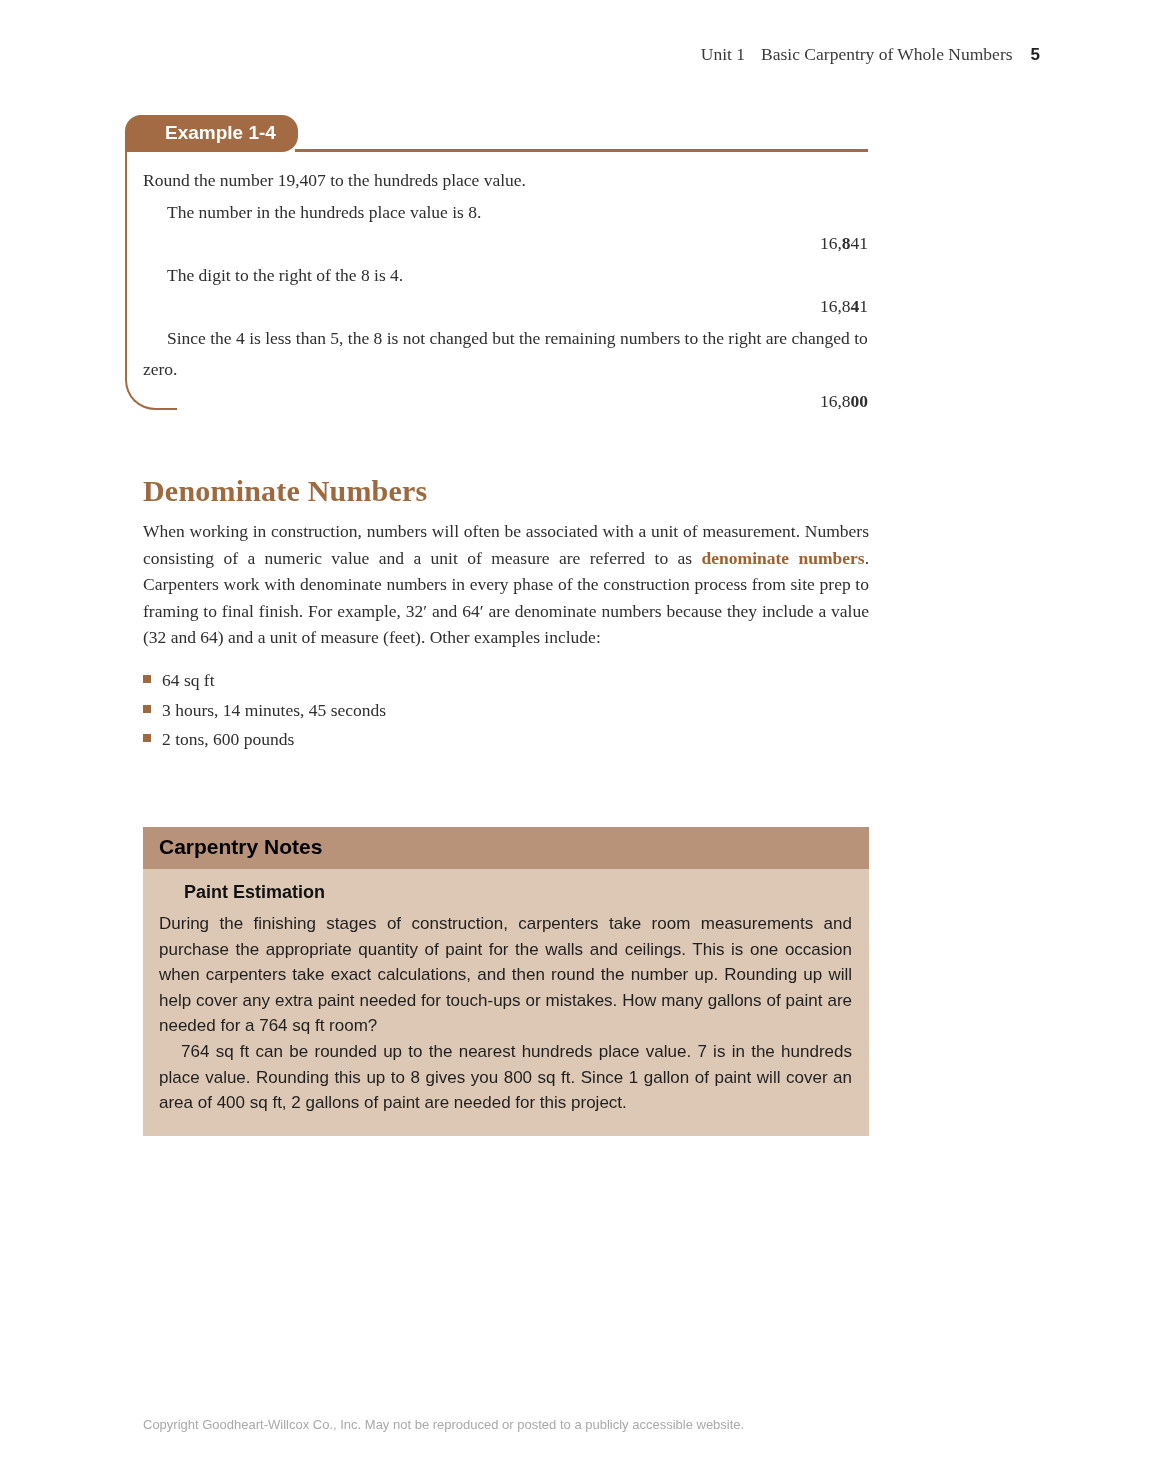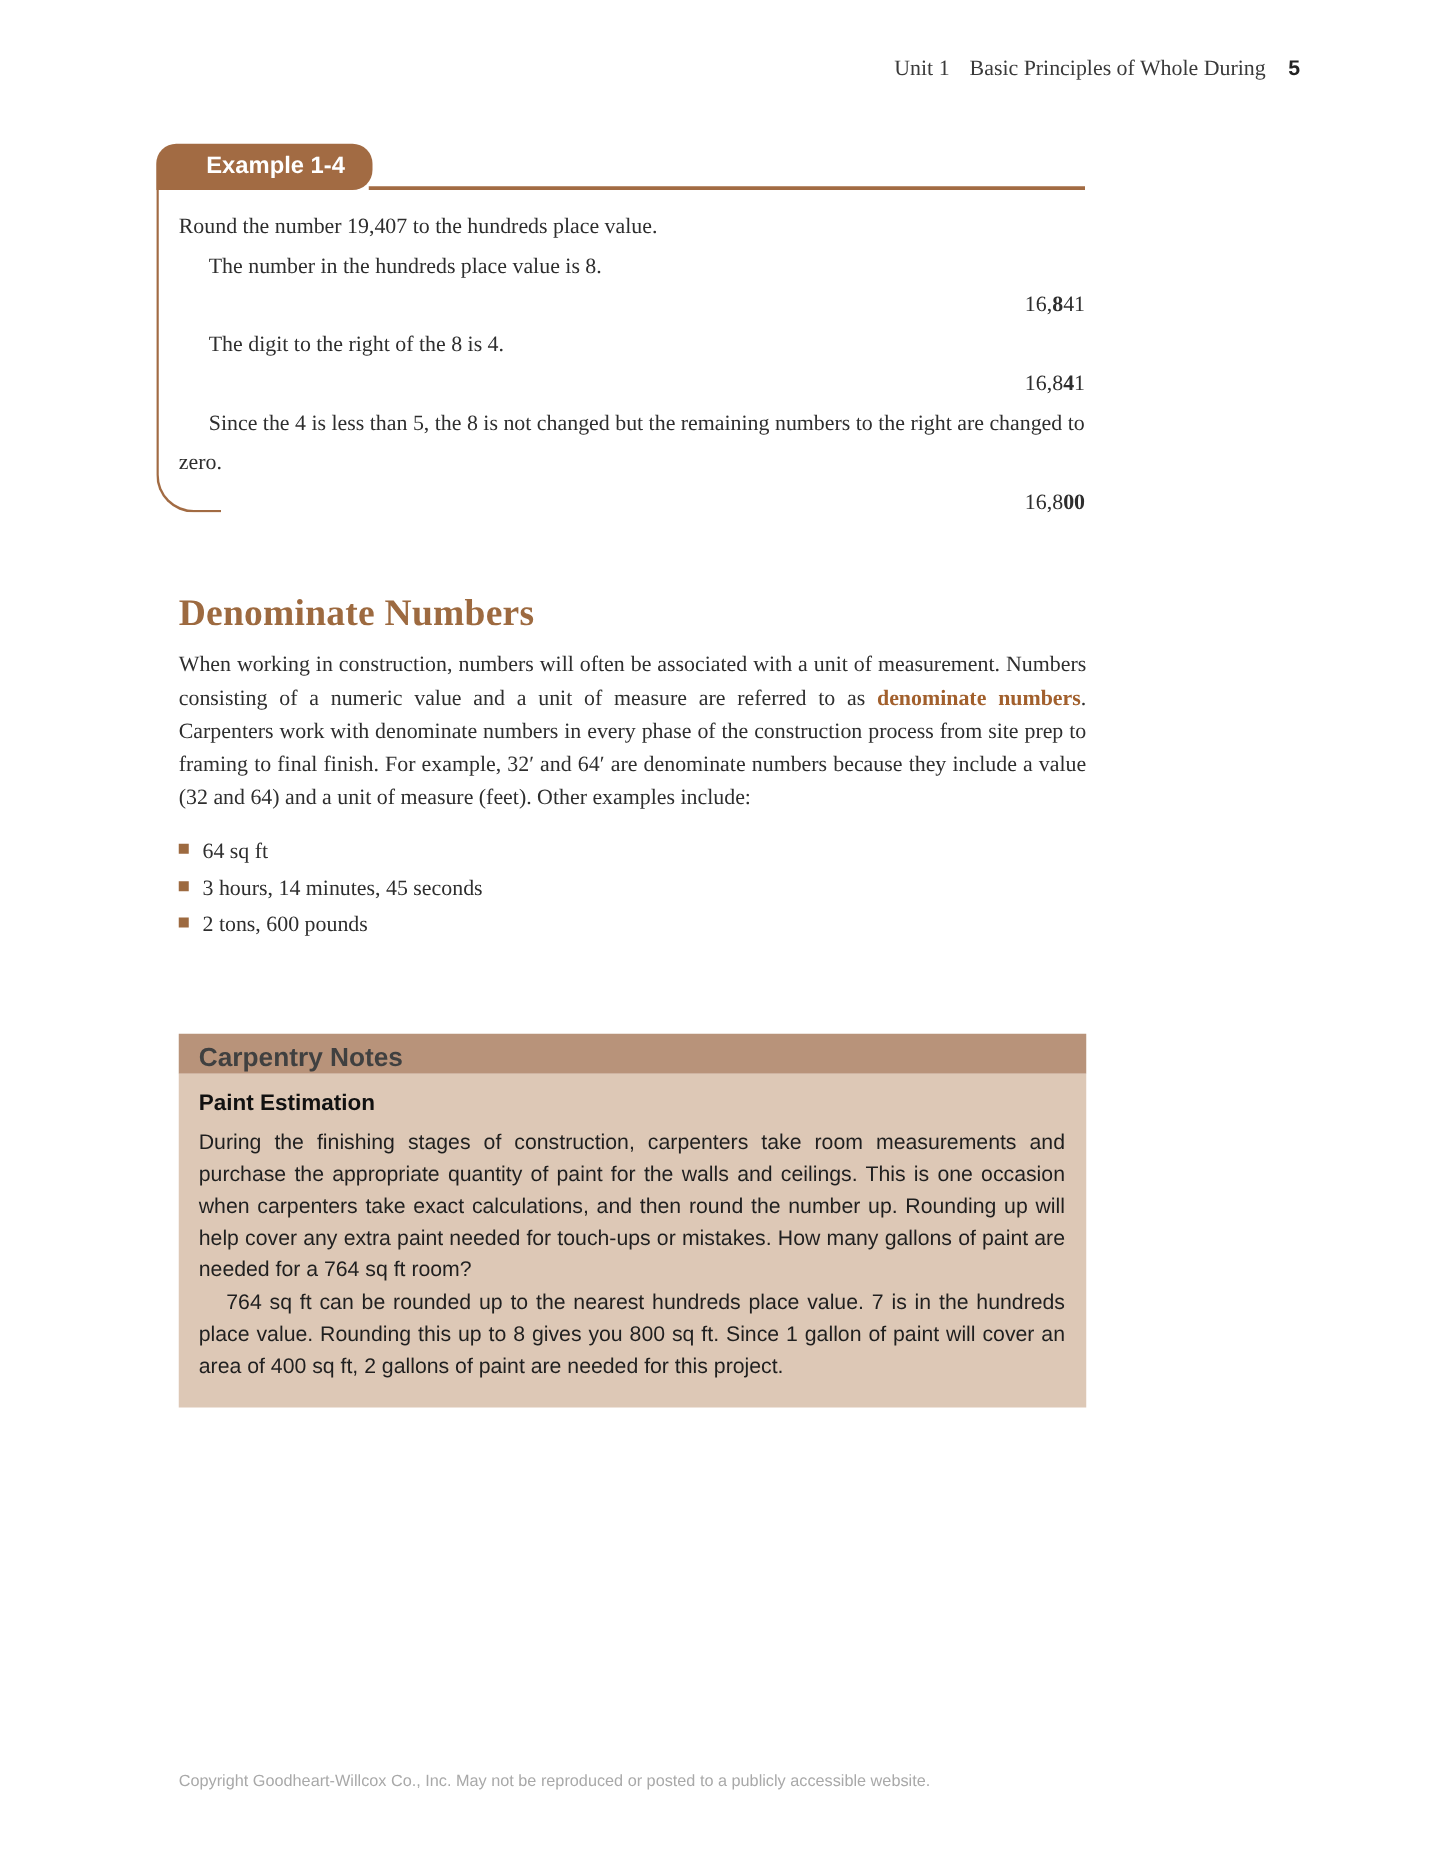--- a/index.html
+++ b/index.html
@@ -138,38 +138,39 @@
 
   
   .notes-box {
     position: absolute;
     top: 827px;
     left: 143px;
     width: 726px;
     font-family: "Liberation Sans", sans-serif;
   }
   .notes-header {
-    height: 32px;
+    height: 42px;
     background: #b8937a;
-    color: #404040;
+    color: #000000;
     font-weight: bold;
     font-size: 21px;
     line-height: 40px;
     padding-left: 16px;
   }
   .notes-body {
     background: #ddc8b6;
     padding: 13px 17px 20px 16px;
     color: #1f1f1f;
   }
   .notes-subheading {
     font-weight: bold;
     font-size: 18px;
     color: #111;
     margin-bottom: 8px;
+    margin-left: 25px;
   }
   .notes-body p.notes-para {
     font-size: 17px;
     line-height: 25.6px;
     text-align: justify;
     margin: 0;
   }
   .notes-para.indent { text-indent: 22px; }
 
   
@@ -181,21 +182,21 @@
     font-size: 13px;
     color: #a9a9a9;
   }
 </style>
 </head>
 <body>
 
 <div class="page">
 
   <div class="running-head">
-    <span class="unit">Unit 1</span><span>Basic Principles of Whole During</span><span class="folio">5</span>
+    <span class="unit">Unit 1</span><span>Basic Carpentry of Whole Numbers</span><span class="folio">5</span>
   </div>
 
   <div class="example-box">
     <div class="example-tab">Example 1-4</div>
     <div class="example-topline"></div>
     <div class="example-borderL"></div>
     <div class="example-content">
       <p>Round the number 19,407 to the hundreds place value.</p>
       <p class="ex-indent">The number in the hundreds place value is 8.</p>
       <p class="ex-num"><span>16,</span><b>8</b><span>41</span></p>

